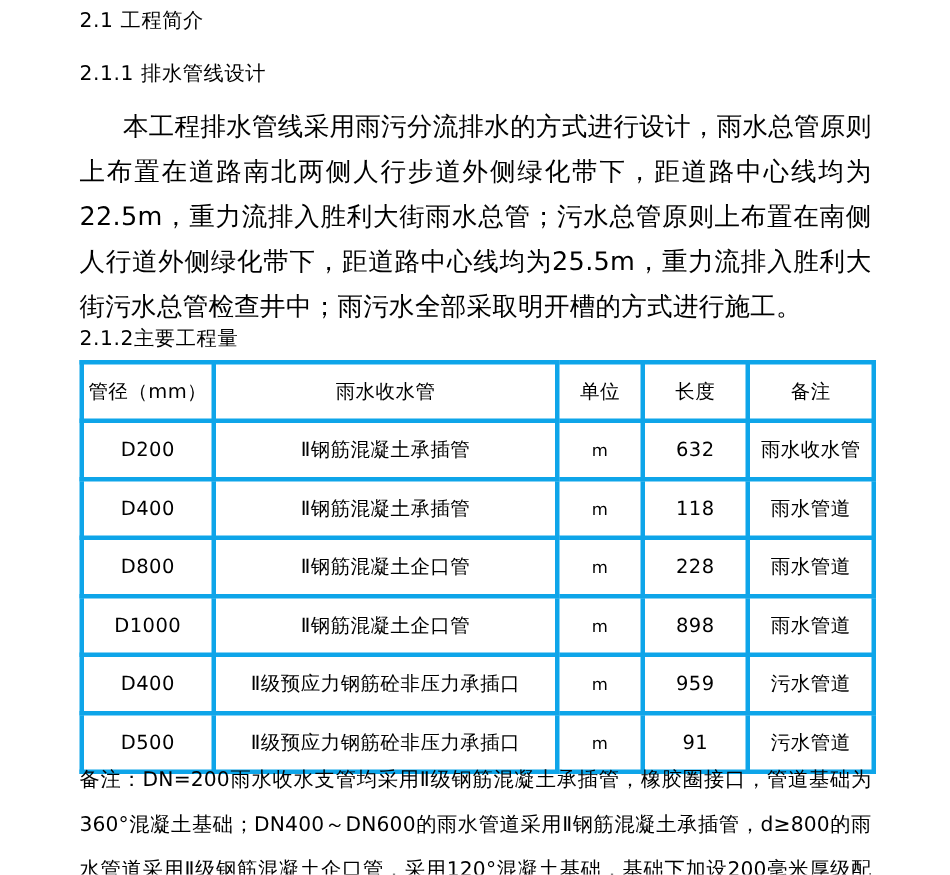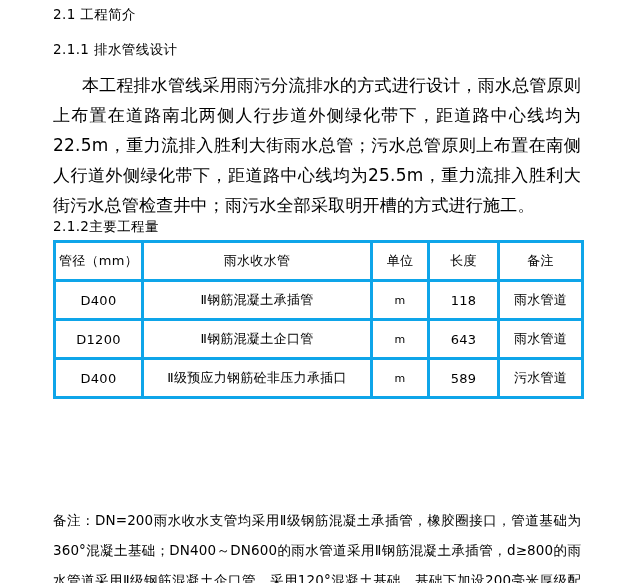--- a/index.html
+++ b/index.html
@@ -123,38 +123,59 @@
         <tr>
           <th>管径（mm）</th>
           <th>雨水收水管</th>
           <th>单位</th>
           <th>长度</th>
           <th>备注</th>
         </tr>
       </thead>
       <tbody>
         <tr>
+          <td>D200</td>
+          <td>Ⅱ钢筋混凝土承插管</td>
+          <td class="unit-cell">m</td>
+          <td>632</td>
+          <td>雨水收水管</td>
+        </tr>
+        <tr>
           <td>D400</td>
           <td>Ⅱ钢筋混凝土承插管</td>
           <td class="unit-cell">m</td>
           <td>118</td>
           <td>雨水管道</td>
         </tr>
         <tr>
-          <td>D1200</td>
+          <td>D800</td>
           <td>Ⅱ钢筋混凝土企口管</td>
           <td class="unit-cell">m</td>
-          <td>643</td>
+          <td>228</td>
+          <td>雨水管道</td>
+        </tr>
+        <tr>
+          <td>D1000</td>
+          <td>Ⅱ钢筋混凝土企口管</td>
+          <td class="unit-cell">m</td>
+          <td>898</td>
           <td>雨水管道</td>
         </tr>
         <tr>
           <td>D400</td>
           <td>Ⅱ级预应力钢筋砼非压力承插口</td>
           <td class="unit-cell">m</td>
-          <td>589</td>
+          <td>959</td>
+          <td>污水管道</td>
+        </tr>
+        <tr>
+          <td>D500</td>
+          <td>Ⅱ级预应力钢筋砼非压力承插口</td>
+          <td class="unit-cell">m</td>
+          <td>91</td>
           <td>污水管道</td>
         </tr>
       </tbody>
     </table>
   </div>
 
   <div class="note">备注：DN=200雨水收水支管均采用Ⅱ级钢筋混凝土承插管，橡胶圈接口，管道基础为360°混凝土基础；DN400～DN600的雨水管道采用Ⅱ钢筋混凝土承插管，d≥800的雨水管道采用Ⅱ级钢筋混凝土企口管，采用120°混凝土基础，基础下加设200毫米厚级配砂石。</div>
 
 </div>
 

